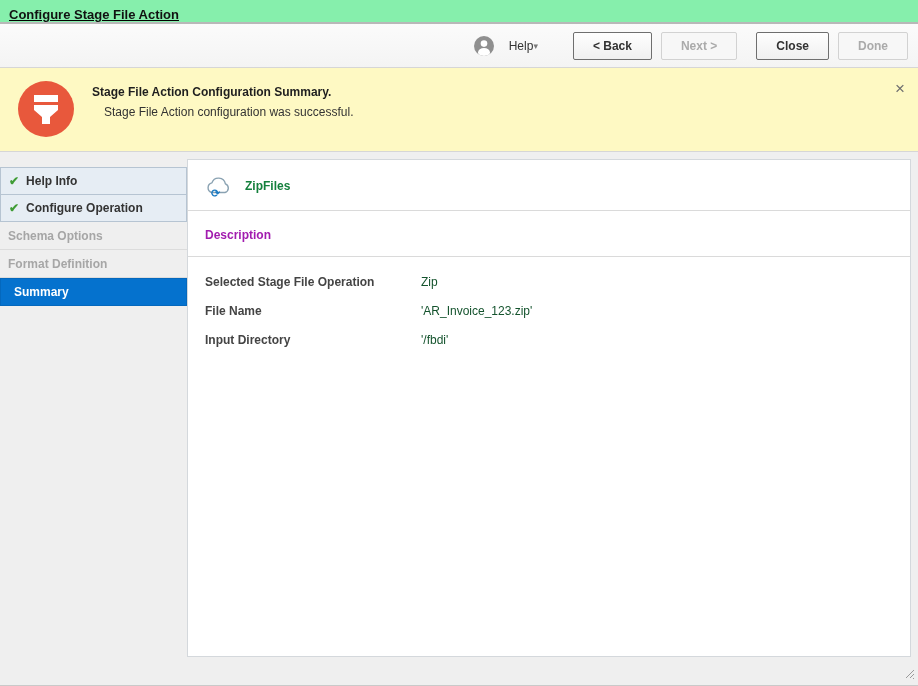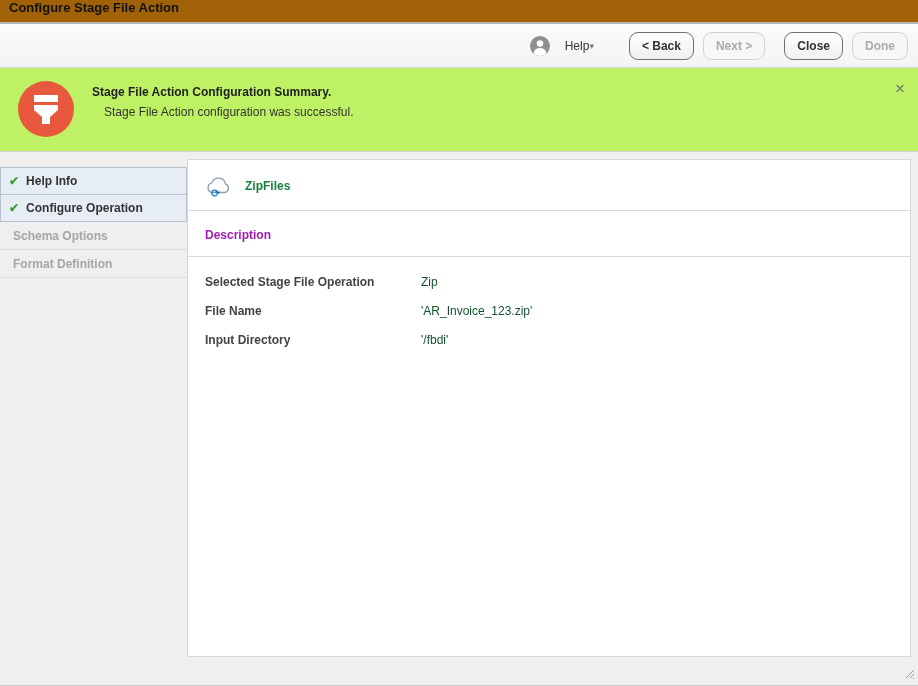--- a/index.html
+++ b/index.html
@@ -11,24 +11,25 @@
     display: flex; flex-direction: column;
     background: #efefef;
     position: relative;
     overflow: hidden;
     border-bottom: 1px solid #c9c9c9;
   }
 
   
   .titlebar {
     height: 24px; flex: 0 0 auto;
-    background: #a16207;
+    background: #86efac;
     border-bottom: 2px solid #b8b8b8;
-    display: flex; align-items: flex-start;
+    display: flex; align-items: flex-end;
     padding-left: 9px;
+    text-decoration: underline;
   }
   .titlebar-text { font-size: 13px; font-weight: bold; color: #111; }
 
   
   .toolbar {
     height: 44px; flex: 0 0 auto;
     background: linear-gradient(#fbfbfb, #f4f4f4);
     border-bottom: 1px solid #d6d6d6;
     display: flex; align-items: center; justify-content: flex-end;
     padding-right: 10px;
@@ -36,33 +37,33 @@
   .avatar { margin-right: 14px; cursor: pointer; display: flex; }
   .help-group {
     display: flex; align-items: center; 
     margin-right: 26px; color: #333; font-size: 12px; cursor: pointer;
   }
   .caret { font-size: 9px; color: #7a7a7a; }
   .btn {
     font-family: "Liberation Sans", sans-serif;
     font-size: 12px; font-weight: bold; color: #333;
     background: linear-gradient(#fefefe, #f0f0f0);
-    border: 1px solid #6f6f6f; border-radius: 9px;
-    padding: 6px 12px; cursor: pointer; margin-left: 9px;
+    border: 1px solid #6f6f6f; border-radius: 2px;
+    padding: 6px 19px; cursor: pointer; margin-left: 9px;
   }
   .btn.disabled {
     color: #aaaaaa; border-color: #d2d2d2;
     background: #f7f7f7; cursor: default;
   }
   .btn.group-gap { margin-left: 19px; }
 
   
   .banner {
     flex: 0 0 auto; height: 84px;
-    background: #bef264; border-bottom: 1px solid #d6d6d6;
+    background: #fef9c3; border-bottom: 1px solid #d6d6d6;
     display: flex; padding: 13px 24px 0 18px; position: relative;
   }
   .banner-icon { width: 56px; height: 56px; flex: 0 0 auto; }
   .banner-text { margin-left: 18px; padding-top: 4px; }
   .banner-title { font-size: 12px; font-weight: bold; color: #1f1f1f; margin-bottom: 6px; }
   .banner-msg { font-size: 12px; color: #333; margin-left: 12px; }
   .banner-close {
     position: absolute; right: 13px; top: 12px;
     font-size: 17px; line-height: 1; color: #6f6f6f; cursor: pointer;
   }
@@ -77,21 +78,21 @@
     cursor: pointer;
   }
   .step .check { color: #3f9c35; font-size: 12px; margin-right: 7px; }
   .step.completed {
     background: #e6edf4;
     border: 1px solid #b6c4d2;
   }
   .step.completed.stack { margin-top: -1px; }
   .step.disabled {
     color: #a6a6a6; cursor: default;
-    border-bottom: 1px solid #dcdcdc; padding-left: 13px;
+    border-bottom: 1px solid #dcdcdc; padding-left: 8px;
   }
   .step.active {
     background: #0572ce; border: 1px solid #0468bd;
     color: #ffffff; padding-left: 13px;
   }
 
   .panel {
     flex: 1; background: #ffffff;
     border: 1px solid #d4d8dc;
     margin: 7px 7px 28px 0;
@@ -181,20 +182,23 @@
       <div class="step completed stack">
         <span class="check">✔</span>
         <span>Configure Operation</span>
       </div>
       <div class="step disabled">
         <span>Schema Options</span>
       </div>
       <div class="step disabled">
         <span>Format Definition</span>
       </div>
+      <div class="step active">
+        <span>Summary</span>
+      </div>
     </div>
 
     <div class="panel">
       <div class="panel-header">
         <span class="cloud-wrap">
           <svg width="27" height="22" viewBox="0 0 27 20">
             <path d="M 6.5 16.5 H 20 A 4.6 4.6 0 0 0 20.4 7.8 A 7 7 0 0 0 6.9 6.9 A 5 5 0 0 0 6.5 16.5 Z" fill="none" stroke="#8aa2b2" stroke-width="1.4" stroke-linejoin="round"></path>
           </svg>
           <span class="refresh-glyph">⟳</span>
         </span>

